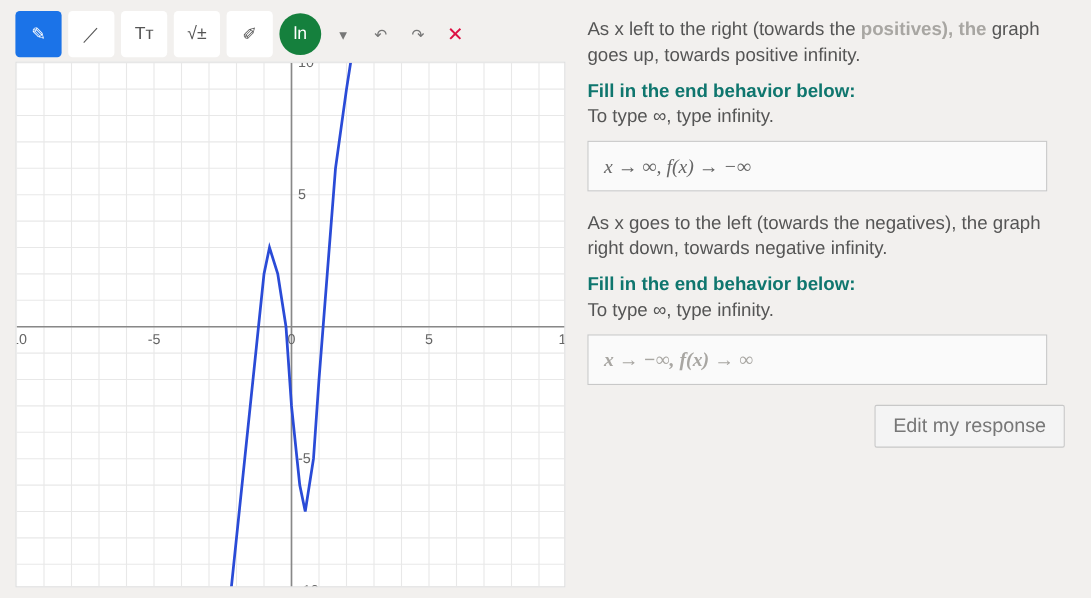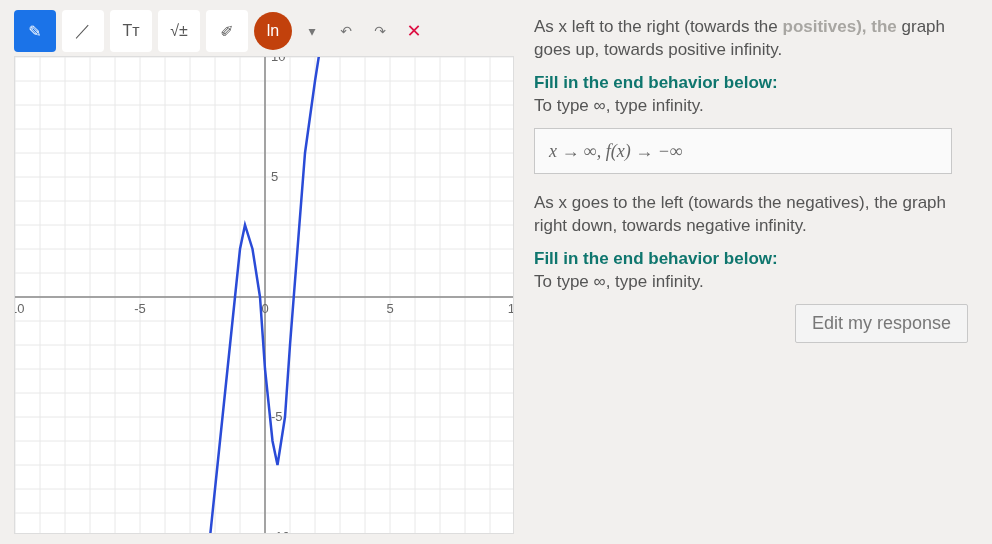--- a/index.html
+++ b/index.html
@@ -24,21 +24,21 @@
   .tool-btn {
     width: 42px; height: 42px;
     display:flex; align-items:center; justify-content:center;
     background:#fff;
     border-radius:4px;
     font-size:16px;
     color:#555;
     cursor:pointer;
   }
   .tool-btn.selected { background:#1b73e8; color:#fff; }
-  .tool-btn.circle { border-radius:50%; background:#c2410c; color:#fff; width:38px; height:38px; }
+  .tool-btn.circle { border-radius:50%; background:#15803d; color:#fff; width:38px; height:38px; }
   .tool-small { font-size:14px; color:#777; width:28px; text-align:center; cursor:pointer; }
   .tool-x { color:#d14; font-size:18px; width:28px; text-align:center; cursor:pointer; }
   .graph-area {
     position: relative;
     flex:1;
     background:#fff;
     border:1px solid #ddd;
     overflow:hidden;
   }
   .right-panel {
@@ -159,14 +159,17 @@
     <span class="bold">Fill in the end behavior below:</span><br>
     <span>To type ∞, type infinity.</span>
   </p>
   <div class="math-box">x → ∞, f(x) → −∞</div>
 
   <p>As x goes to the left (towards the negatives), the graph right down, towards negative infinity.</p>
   <p>
     <span class="bold">Fill in the end behavior below:</span><br>
     <span>To type ∞, type infinity.</span>
   </p>
+  <div class="math-box">
+     <span class="faded">x → −∞, f(x) → ∞</span>
+  </div>
   <button class="btn-edit">Edit my response</button>
 </div>
 
 </body></html>

